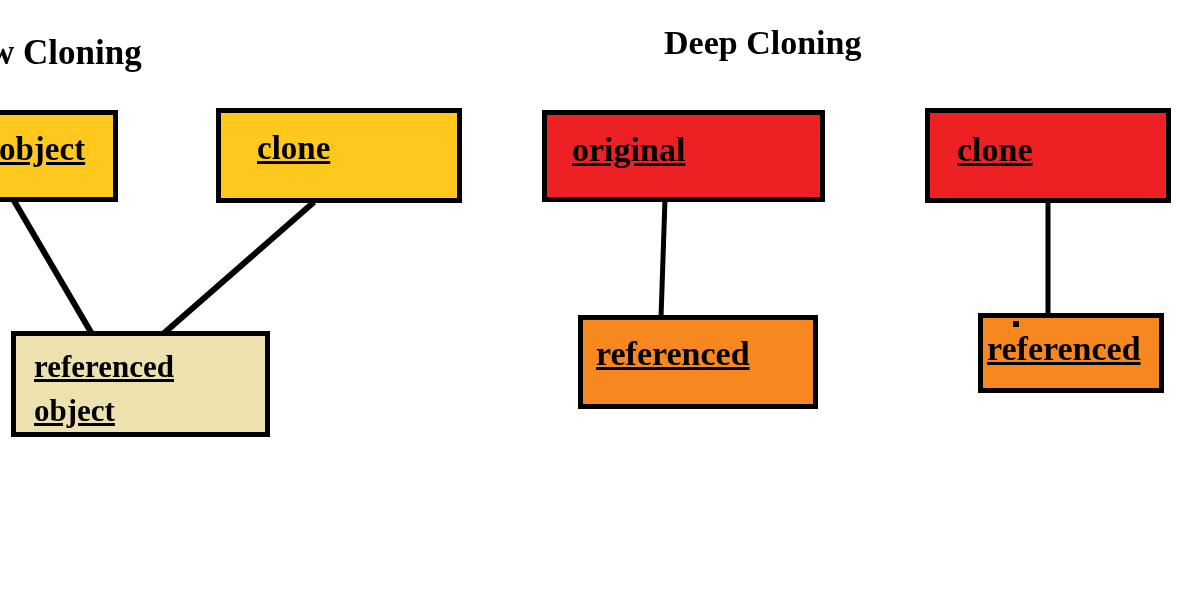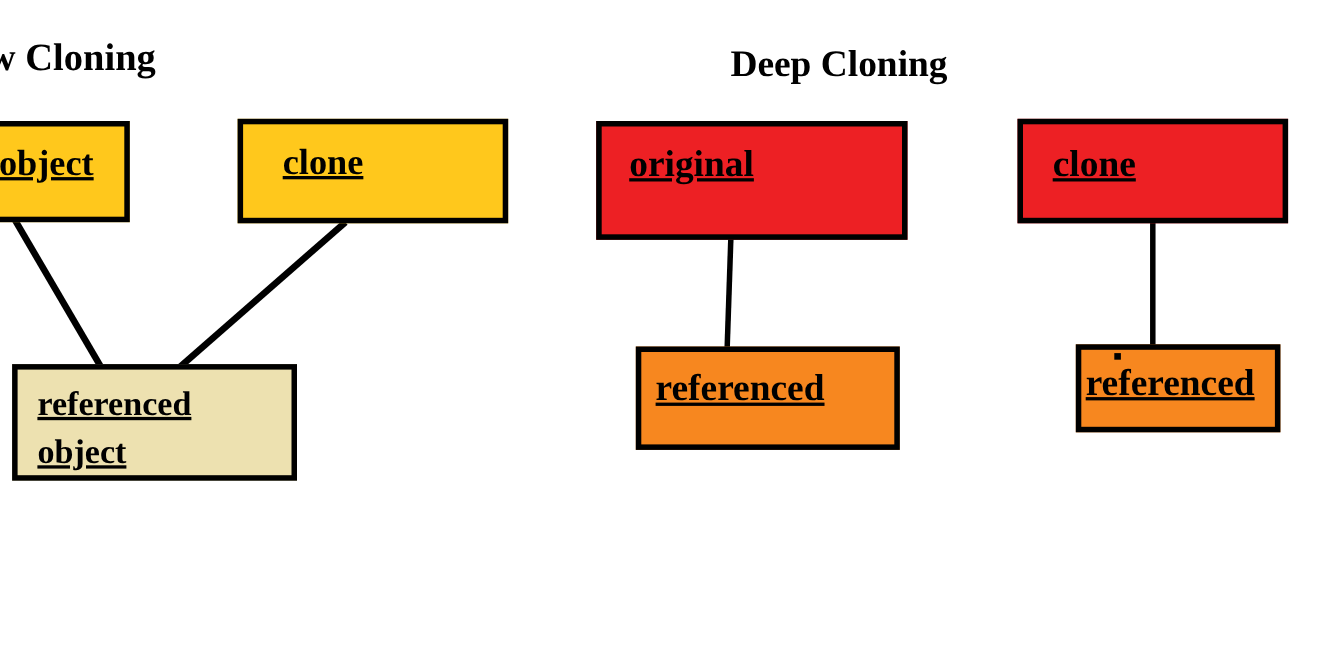--- a/index.html
+++ b/index.html
@@ -22,21 +22,21 @@
     white-space: nowrap;
     letter-spacing: 0px;
   }
   #title-shallow {
     left: -48px;
     top: 33px;
     font-size: 35px;
   }
   #title-deep {
     left: 664px;
-    top: 40px;
+    top: 24px;
     font-size: 34px;
   }
   .node {
     position: absolute;
     box-sizing: border-box;
     border: 5px solid #000000;
     color: #000000;
     font-weight: bold;
     white-space: nowrap;
     overflow: visible;
@@ -84,21 +84,21 @@
     top: 9px;
     font-size: 31px;
     line-height: 44px;
     white-space: pre-line;
   }
   
   #node-original {
     left: 542px;
     top: 110px;
     width: 283px;
-    height: 108px;
+    height: 92px;
     background: #ED2024;
   }
   #node-original .node-label {
     left: 25px;
     top: 16px;
     font-size: 34px;
   }
   #node-clone-deep {
     left: 925px;
     top: 108px;

